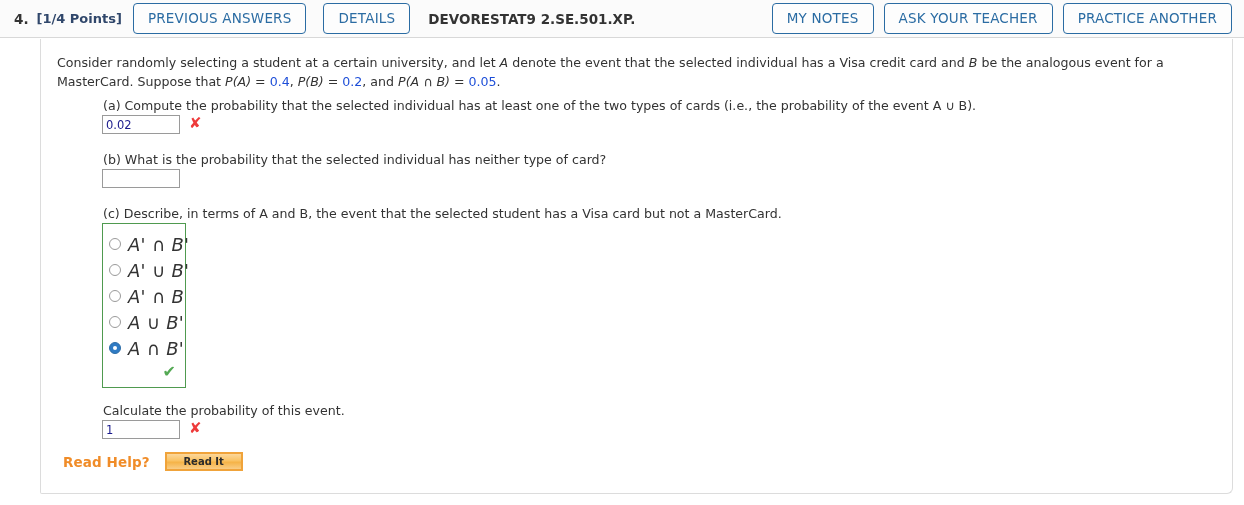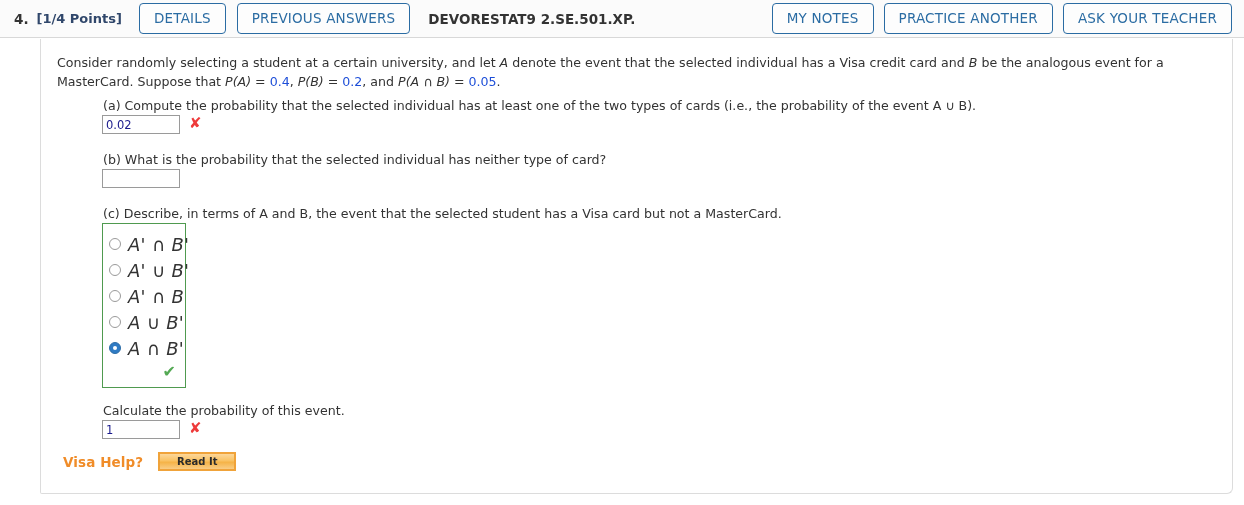--- a/index.html
+++ b/index.html
@@ -234,27 +234,27 @@
   }
 </style>
 </head>
 <body>
 
 <div class="page">
 
   <div class="qheader">
     <span class="q-num">4.</span>
     <span class="q-points">[1/4 Points]</span>
+    <div class="hdr-btn" id="btn-prev-answers">PREVIOUS ANSWERS</div>
     <div class="hdr-btn" id="btn-details">DETAILS</div>
-    <div class="hdr-btn" id="btn-prev-answers">PREVIOUS ANSWERS</div>
     <span class="q-code">DEVORESTAT9 2.SE.501.XP.</span>
     <div class="hdr-right">
       <div class="hdr-btn">MY NOTES</div>
+      <div class="hdr-btn">ASK YOUR TEACHER</div>
       <div class="hdr-btn">PRACTICE ANOTHER</div>
-      <div class="hdr-btn">ASK YOUR TEACHER</div>
     </div>
   </div>
 
   <div class="qbody">
 
     <div class="stem">
       <span>Consider randomly selecting a student at a certain university, and let </span><span class="it">A</span><span> denote the event that the selected individual has a Visa credit card and </span><span class="it">B</span><span> be the analogous event for a MasterCard. Suppose that </span><span class="it">P(A)</span><span> = </span><span class="red">0.4</span><span>, </span><span class="it">P(B)</span><span> = </span><span class="red">0.2</span><span>, and </span><span class="it">P(A ∩ B)</span><span> = </span><span class="red">0.05</span><span>.</span>
     </div>
 
     <div class="part" id="part-a-text">(a) Compute the probability that the selected individual has at least one of the two types of cards (i.e., the probability of the event A ∪ B).</div>
@@ -296,18 +296,18 @@
       </div>
     </div>
 
     <div class="part" id="calc-text">Calculate the probability of this event.</div>
     <div class="ansrow" id="ans-calc">
       <input class="answer" type="text" value="1" style="">
       <span class="xmark">✘</span>
     </div>
 
     <div class="needhelp">
-      <span class="needhelp-label">Visa Help?</span>
+      <span class="needhelp-label">Read Help?</span>
       <div class="readit">Read It</div>
     </div>
 
   </div>
 </div>
 
 </body></html>

